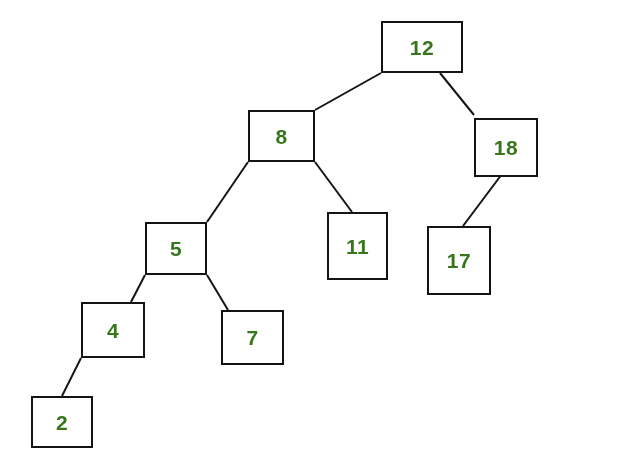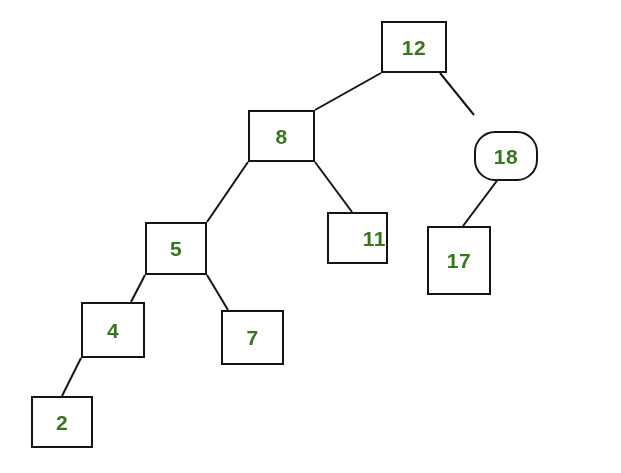--- a/index.html
+++ b/index.html
@@ -53,37 +53,37 @@
       <line x1="381" y1="73" x2="315" y2="110" stroke="#141414" stroke-width="2" stroke-linecap="butt"></line>
       <line x1="440" y1="73" x2="474" y2="115" stroke="#141414" stroke-width="2" stroke-linecap="butt"></line>
       <line x1="248" y1="162" x2="207" y2="222" stroke="#141414" stroke-width="2" stroke-linecap="butt"></line>
       <line x1="315" y1="162" x2="352" y2="212" stroke="#141414" stroke-width="2" stroke-linecap="butt"></line>
       <line x1="508" y1="166" x2="463" y2="226" stroke="#141414" stroke-width="2" stroke-linecap="butt"></line>
       <line x1="145" y1="275" x2="131" y2="302" stroke="#141414" stroke-width="2" stroke-linecap="butt"></line>
       <line x1="207" y1="275" x2="228" y2="310" stroke="#141414" stroke-width="2" stroke-linecap="butt"></line>
       <line x1="81" y1="358" x2="62" y2="396" stroke="#141414" stroke-width="2" stroke-linecap="butt"></line>
     </svg>
 
-  <div class="tree-node" style="left:381px; top:21px; width:66px; height:52px;">
+  <div class="tree-node" style="left:381px; top:21px; width:82px; height:52px;">
     <span class="node-label">12</span>
   </div>
 
   <div class="tree-node" style="left:248px; top:110px; width:67px; height:52px;">
     <span class="node-label">8</span>
   </div>
 
-  <div class="tree-node" style="left:474px; top:131px; width:64px; height:50px;border-radius:21px;">
+  <div class="tree-node" style="left:474px; top:118px; width:64px; height:59px;">
     <span class="node-label">18</span>
   </div>
 
   <div class="tree-node" style="left:145px; top:222px; width:62px; height:53px;">
     <span class="node-label">5</span>
   </div>
 
-  <div class="tree-node" style="left:327px; top:212px; width:61px; height:52px;justify-content:flex-end;">
+  <div class="tree-node" style="left:327px; top:212px; width:61px; height:68px;">
     <span class="node-label">11</span>
   </div>
 
   <div class="tree-node" style="left:427px; top:226px; width:64px; height:69px;">
     <span class="node-label">17</span>
   </div>
 
   <div class="tree-node" style="left:81px; top:302px; width:64px; height:56px;">
     <span class="node-label">4</span>
   </div>

